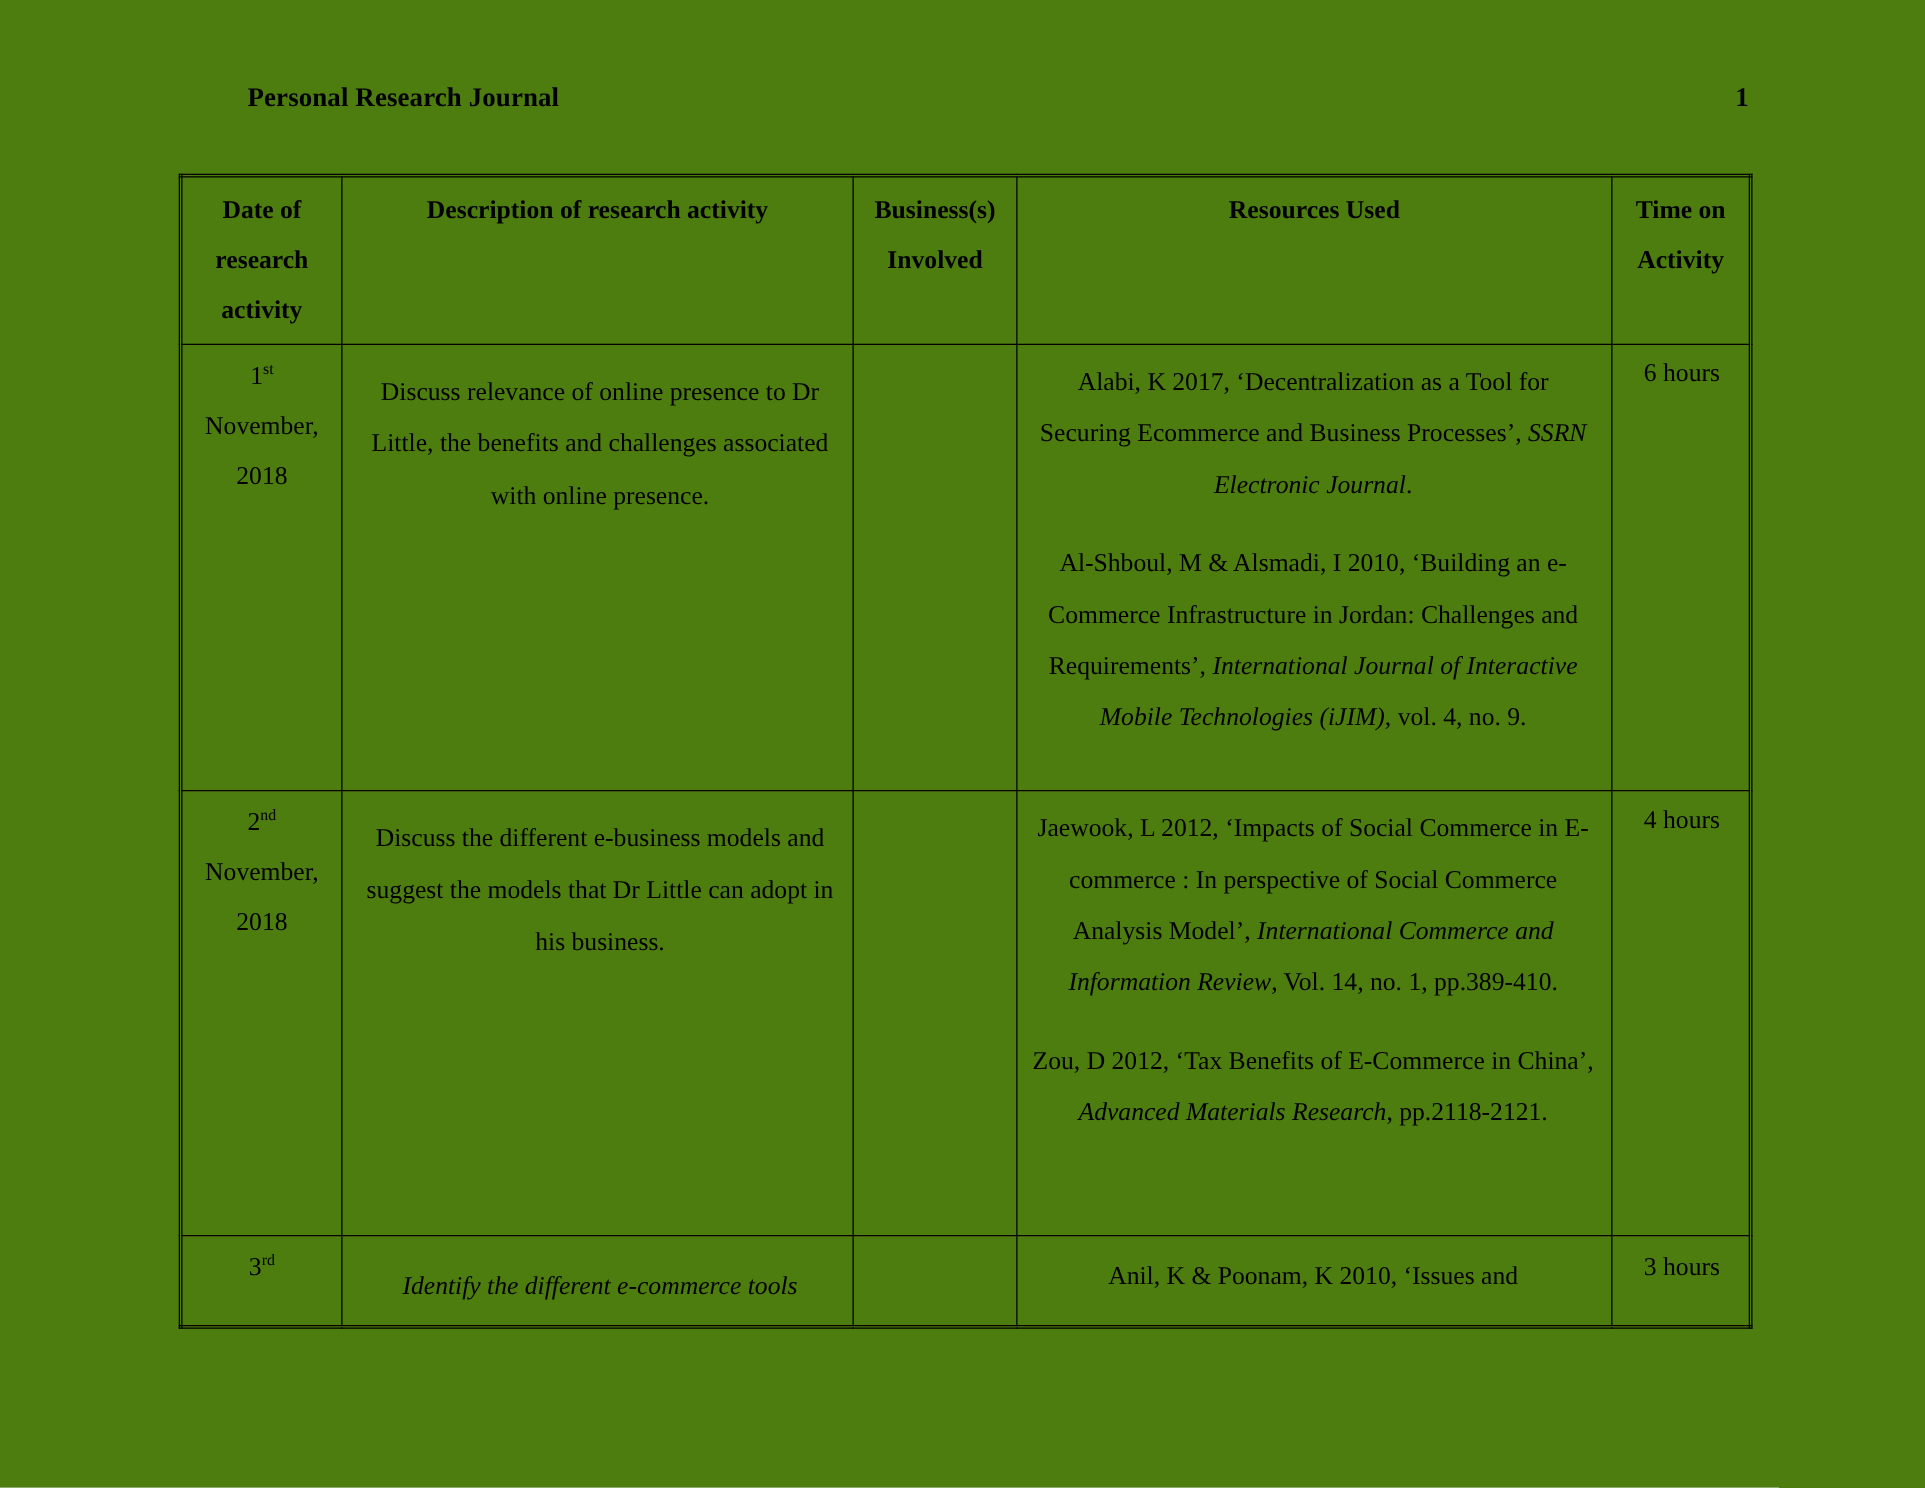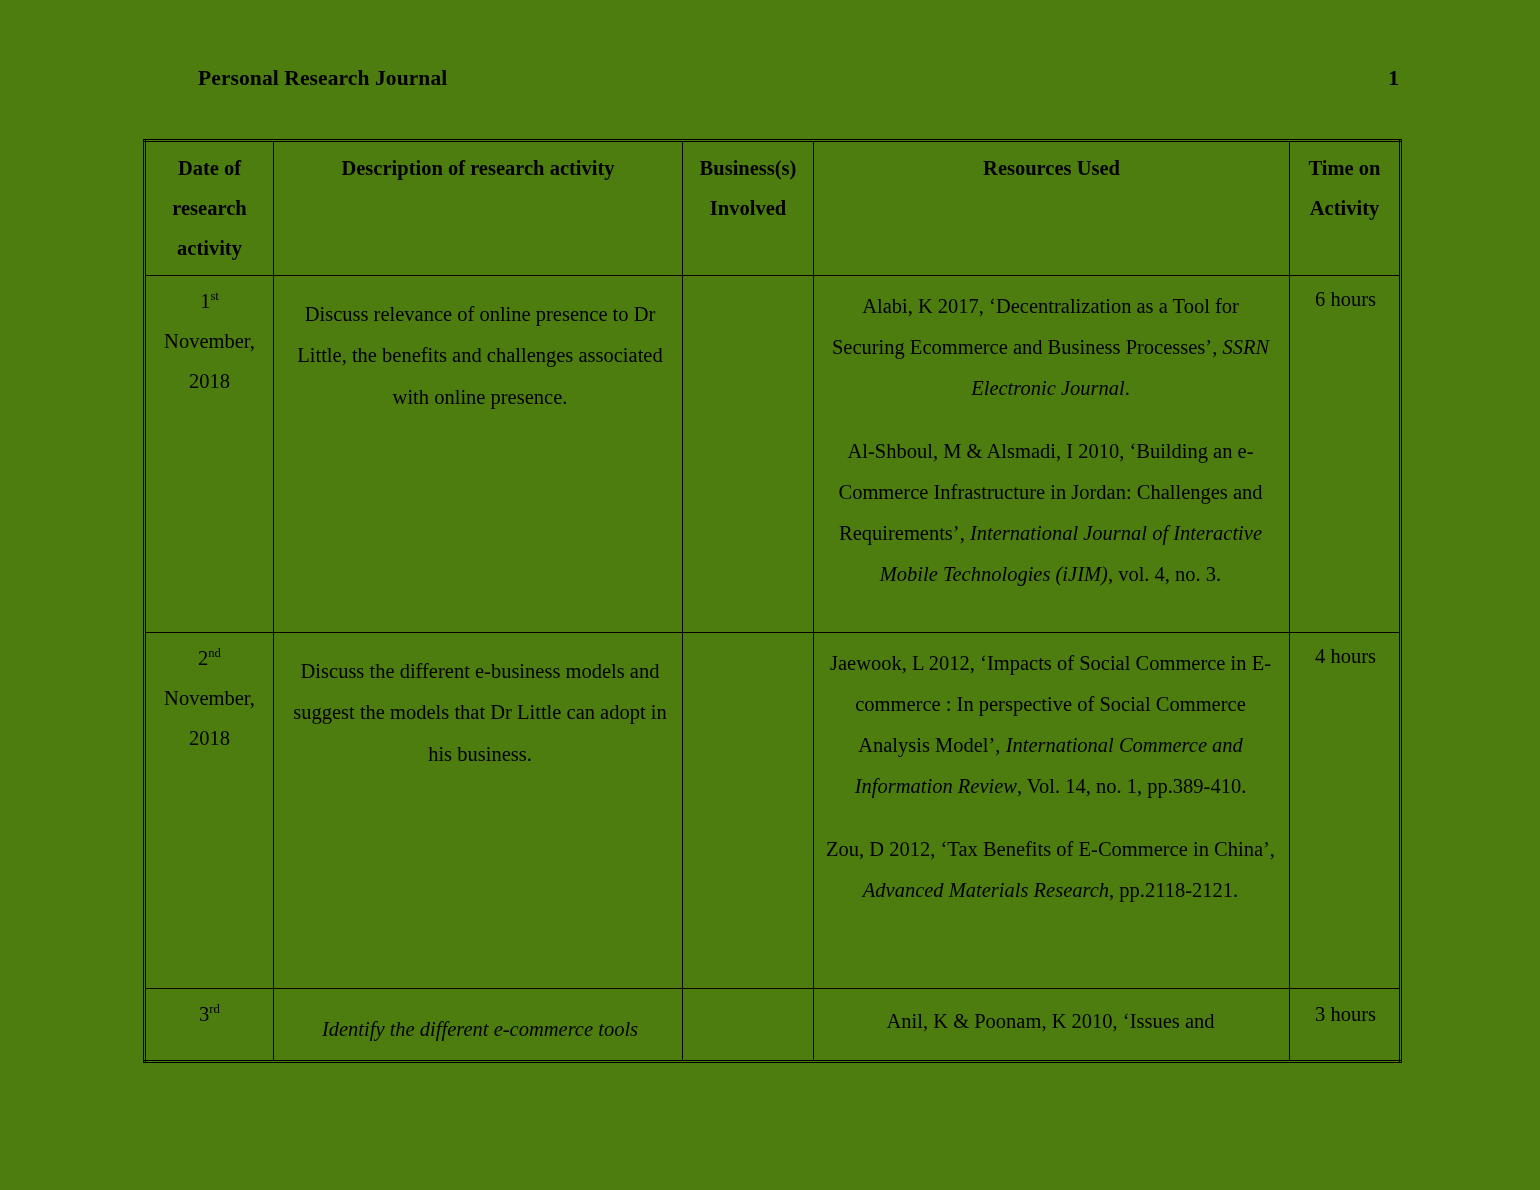--- a/index.html
+++ b/index.html
@@ -187,21 +187,21 @@
         </td>
         <td class="stud-cell">
           <div class="cellpad"></div>
         </td>
         <td class="res-cell">
           <div class="cellpad">
             <p>
               <span>Alabi, K 2017, ‘Decentralization as a Tool for Securing Ecommerce and Business Processes’, </span><i>SSRN Electronic Journal</i><span>.</span>
             </p>
             <p>
-              <span>Al-Shboul, M &amp; Alsmadi, I 2010, ‘Building an e-Commerce Infrastructure in Jordan: Challenges and Requirements’, </span><i>International Journal of Interactive Mobile Technologies (iJIM)</i><span>, vol. 4, no. 3.</span>
+              <span>Al-Shboul, M &amp; Alsmadi, I 2010, ‘Building an e-Commerce Infrastructure in Jordan: Challenges and Requirements’, </span><i>International Journal of Interactive Mobile Technologies (iJIM)</i><span>, vol. 4, no. 9.</span>
             </p>
           </div>
         </td>
         <td class="time-cell">
           <div class="cellpad">6 hours</div>
         </td>
       </tr>
 
       <tr class="row-2">
         <td class="date-cell">

